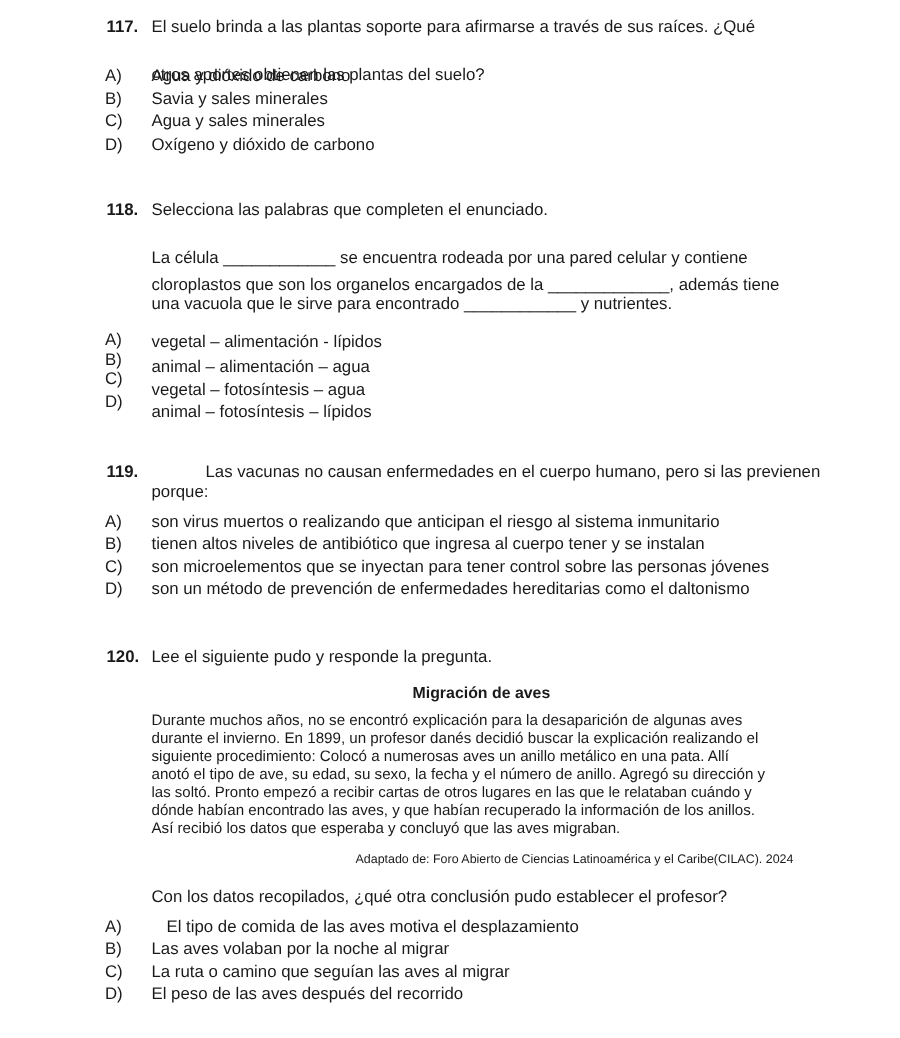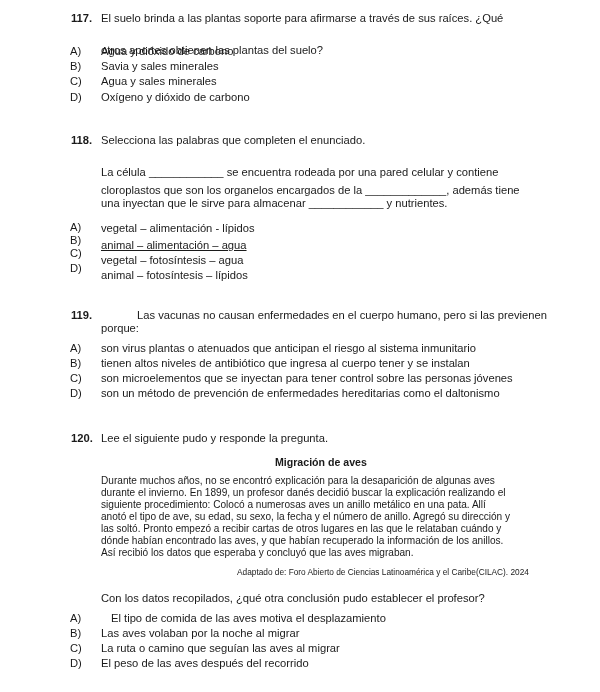--- a/index.html
+++ b/index.html
@@ -42,48 +42,48 @@
       <span class="opt" style="top:91px;">Oxígeno y dióxido de carbono</span>
     </div>
   </div>
 
   <div>
     <span class="abs qnum" style="left:71px;top:134px;">118.</span>
     <span class="abs" style="left:101px;top:134px;">Selecciona las palabras que completen el enunciado.</span>
 
     <span class="abs" style="left:101px;top:166px;">La célula ____________ se encuentra rodeada por una pared celular y contiene</span>
     <span class="abs" style="left:101px;top:184px;">cloroplastos que son los organelos encargados de la _____________, además tiene</span>
-    <span class="abs" style="left:101px;top:197px;">una inyectan que le sirve para almacenar ____________ y nutrientes.</span>
+    <span class="abs" style="left:101px;top:197px;">una vacuola que le sirve para encontrado ____________ y nutrientes.</span>
 
     <div>
       <span class="letter" style="top:221px;">A)</span>
       <span class="opt" style="top:222px;">vegetal – alimentación - lípidos</span>
     </div>
     <div>
       <span class="letter" style="top:234px;">B)</span>
-      <span class="opt" style="top:239px;text-decoration:underline;">animal – alimentación – agua</span>
+      <span class="opt" style="top:239px;">animal – alimentación – agua</span>
     </div>
     <div>
       <span class="letter" style="top:247px;">C)</span>
       <span class="opt" style="top:254px;">vegetal – fotosíntesis – agua</span>
     </div>
     <div>
       <span class="letter" style="top:262px;">D)</span>
       <span class="opt" style="top:269px;">animal – fotosíntesis – lípidos</span>
     </div>
   </div>
 
   <div>
     <span class="abs qnum" style="left:71px;top:309px;">119.</span>
     <span class="abs" style="left:101px;top:309px;padding-left:36px;">Las vacunas no causan enfermedades en el cuerpo humano, pero si las previenen</span>
     <span class="abs" style="left:101px;top:322px;">porque:</span>
 
     <div>
       <span class="letter" style="top:342px;">A)</span>
-      <span class="opt" style="top:342px;">son virus plantas o atenuados que anticipan el riesgo al sistema inmunitario</span>
+      <span class="opt" style="top:342px;">son virus muertos o realizando que anticipan el riesgo al sistema inmunitario</span>
     </div>
     <div>
       <span class="letter" style="top:357px;">B)</span>
       <span class="opt" style="top:357px;">tienen altos niveles de antibiótico que ingresa al cuerpo tener y se instalan</span>
     </div>
     <div>
       <span class="letter" style="top:372px;">C)</span>
       <span class="opt" style="top:372px;">son microelementos que se inyectan para tener control sobre las personas jóvenes</span>
     </div>
     <div>

